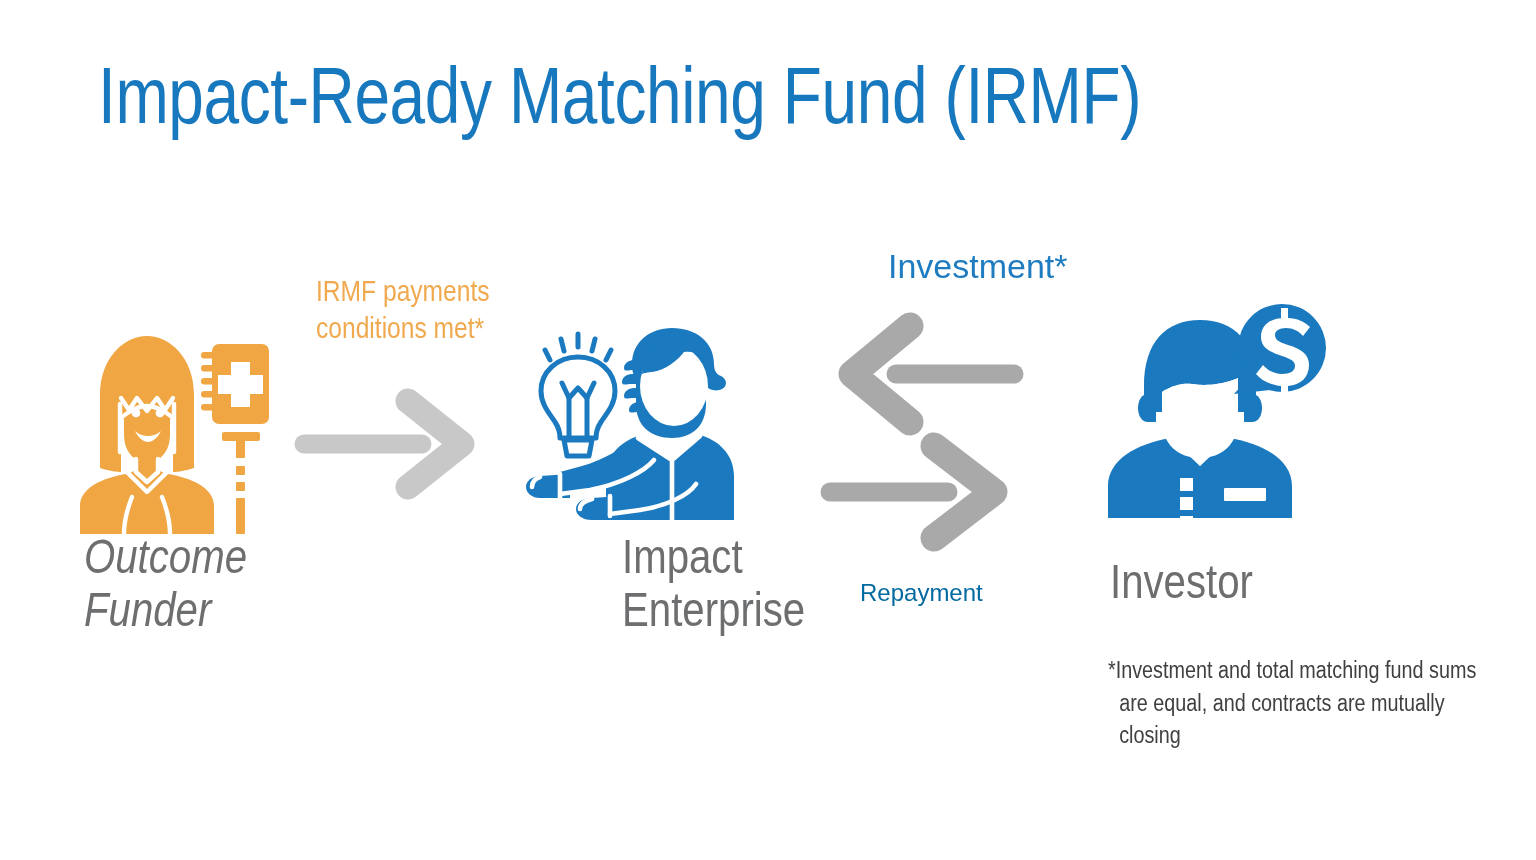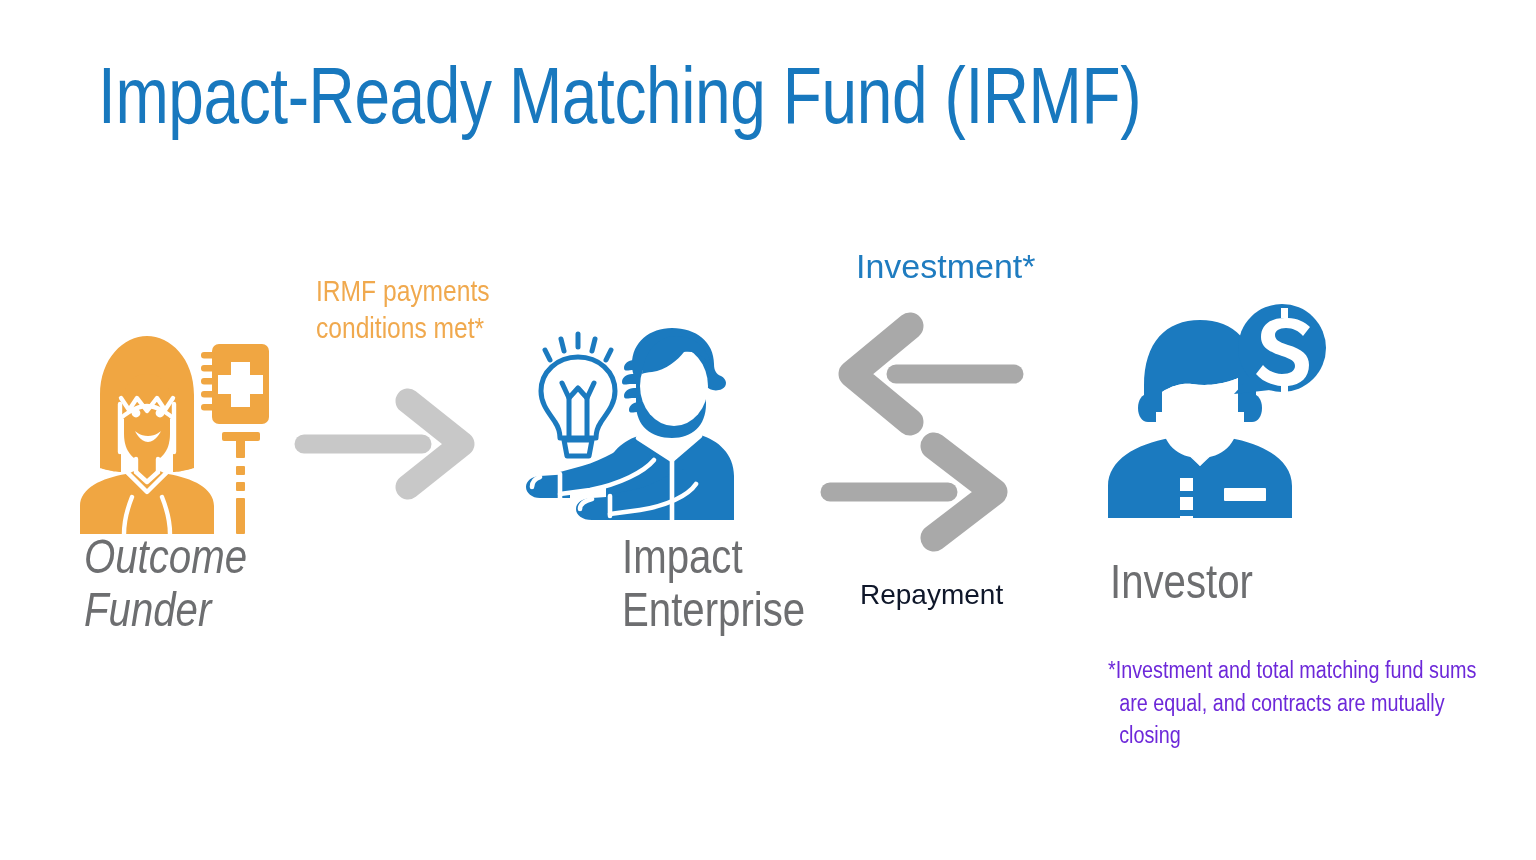--- a/index.html
+++ b/index.html
@@ -69,39 +69,39 @@
   }
   #label-irmf-payments {
     left: 316px;
     top: 273px;
     color: #f0a94e;
     font-size: 30px;
   }
   #label-irmf-payments .line { display:block; }
 
   #label-investment {
-    left: 856px;
+    left: 888px;
     top: 246px;
     color: #1f7cc0;
     font-size: 34px;
   }
   #label-repayment {
     left: 860px;
     top: 578px;
-    color: #0f172a;
-    font-size: 28px;
+    color: #0369a1;
+    font-size: 24px;
   }
 
   
   #footnote {
     position: absolute;
     left: 1108px;
     top: 654px;
     width: 400px;
-    color: #6d28d9;
+    color: #404040;
     font-family: "Liberation Sans", sans-serif;
     font-size: 23px;
     line-height: 1.42;
   }
   #footnote .line { display: block; transform: scaleX(0.86); transform-origin: left center; white-space: nowrap; }
   #footnote .line.ind { padding-left: 13px; }
 
   
   .icon-wrap { position: absolute; }
   #icon-outcome-funder { left: 72px;  top: 322px; width: 200px; height: 212px; }

